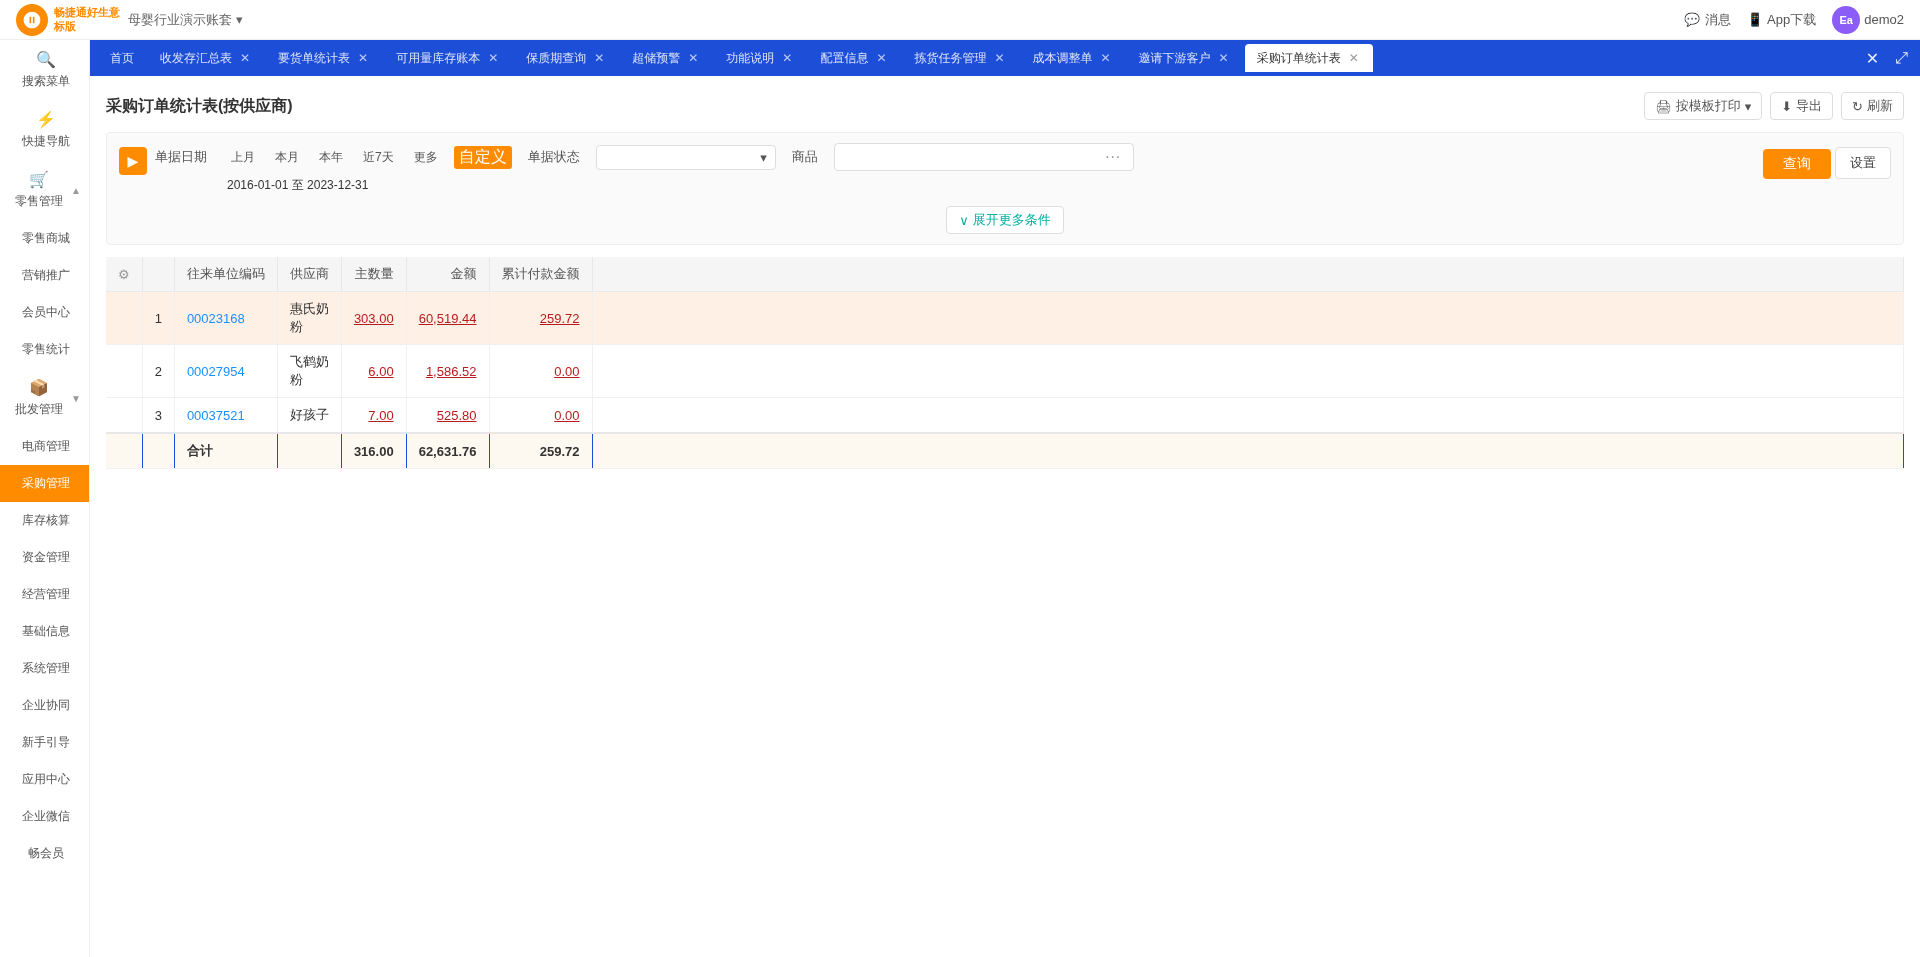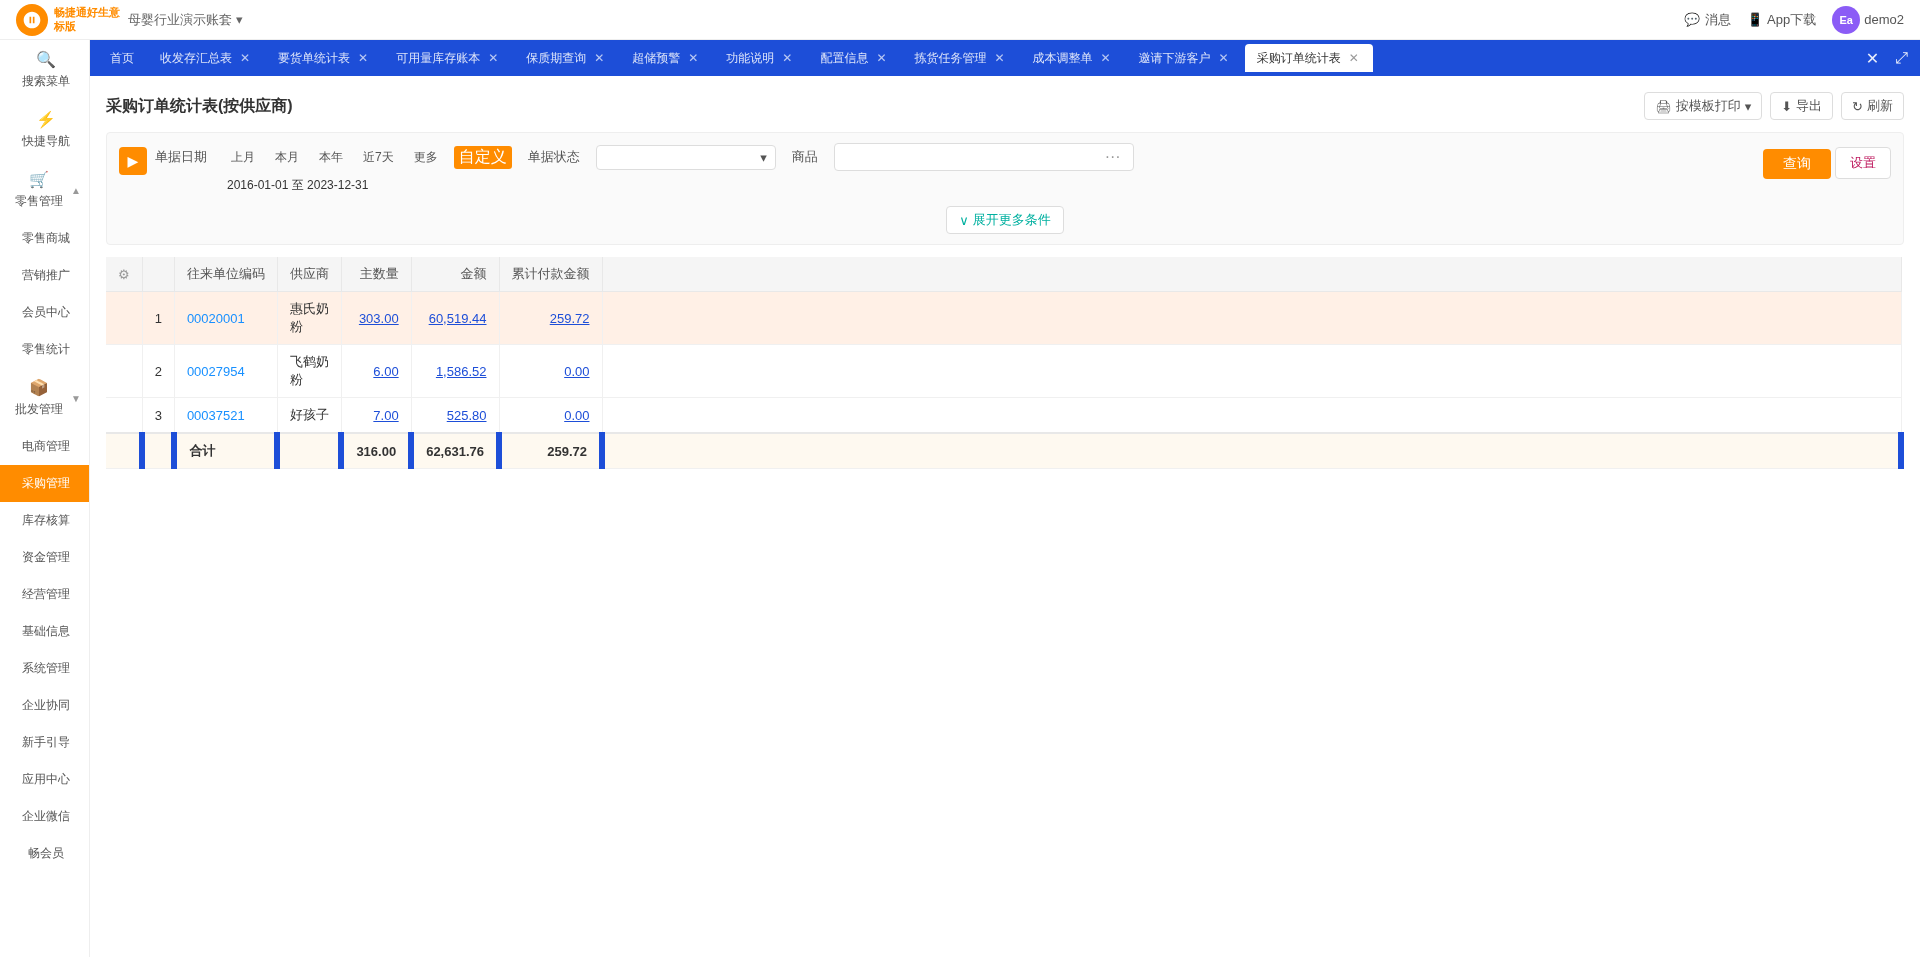--- a/index.html
+++ b/index.html
@@ -56,36 +56,36 @@
     .filter-label { color: #555; font-size: 13px; white-space: nowrap; }
     .date-shortcuts { display: flex; align-items: center; gap: 4px; }
     .date-btn { padding: 2px 8px; border: none; background: none; cursor: pointer; font-size: 12px; color: #555; }
     .date-range { color: #333; font-size: 12px; margin-left: 4px; }
     .custom-tag { background: #ff8c00; color: #fff; font-size: 16px; padding: 1px 5px; border-radius: 3px; margin-left: 4px; }
     .filter-select { border: 1px solid #ddd; border-radius: 4px; padding: 4px 8px; font-size: 13px; color: #555; background: #fff; min-width: 200px; cursor: pointer; display: flex; align-items: center; justify-content: space-between; }
     .filter-input { border: 1px solid #ddd; border-radius: 4px; padding: 4px 8px; font-size: 13px; color: #555; background: #fff; min-width: 200px; }
     .filter-more { display: flex; align-items: center; justify-content: center; margin-top: 8px; }
     .expand-btn { display: flex; align-items: center; gap: 4px; color: #00b0a0; font-size: 13px; cursor: pointer; padding: 4px 12px; border: 1px solid #ddd; border-radius: 4px; background: #fff; }
     .btn-query { background: #ff8c00; color: #fff; border: none; border-radius: 4px; padding: 6px 20px; font-size: 14px; cursor: pointer; }
-    .btn-settings { background: #fff; color: #be185d; border: 1px solid #ddd; border-radius: 4px; padding: 6px 14px; font-size: 13px; cursor: pointer; display: block; margin-top: 4px; }
+    .btn-settings { background: #fff; color: #404040; border: 1px solid #ddd; border-radius: 4px; padding: 6px 14px; font-size: 13px; cursor: pointer; display: block; margin-top: 4px; }
     .query-area { display: flex; align-items: flex-end; gap: 4px; margin-left: auto; }
 
     
     .data-table { width: 100%; border-collapse: collapse; font-size: 13px; }
     .data-table th { background: #f5f5f5; padding: 8px 12px; text-align: left; border-bottom: 1px solid #e8e8e8; border-right: 1px solid #e8e8e8; color: #555; font-weight: normal; white-space: nowrap; }
     .data-table td { padding: 8px 12px; border-bottom: 1px solid #f0f0f0; border-right: 1px solid #f0f0f0; color: #333; }
     .data-table tr.highlighted td { background: #fff0e6; }
-    .data-table td.link { color: #1d4ed8; text-decoration: underline; cursor: pointer; text-align: right; }
+    .data-table td.link { color: #b91c1c; text-decoration: underline; cursor: pointer; text-align: right; }
     .th-settings { width: 36px; text-align: center; }
     .settings-icon { color: #999; cursor: pointer; }
     .row-index { color: #999; }
 
     
     .table-footer { background: #fef9f0; border-top: 2px solid #e8e8e8; }
-    .table-footer td { padding: 8px 12px; font-weight: bold; color: #333; border-right: 6px solid #1d4ed8; }
+    .table-footer td { padding: 8px 12px; font-weight: bold; color: #333; border-right: 1px solid #1d4ed8; }
 
     
     .filter-top { display: flex; align-items: flex-start; gap: 8px; }
     .filter-fields { flex: 1; }
     .filter-main-row { display: flex; align-items: center; gap: 16px; margin-bottom: 6px; }
     .filter-toggle { width: 28px; height: 28px; background: #ff8c00; color: #fff; border: none; border-radius: 4px; cursor: pointer; display: flex; align-items: center; justify-content: center; font-size: 14px; flex-shrink: 0; margin-top: 4px; }
     .dots-btn { color: #999; cursor: pointer; font-size: 16px; padding: 0 4px; }
   </style>
 </head>
 <body>
@@ -328,21 +328,21 @@
               <th style="text-align:right;">主数量</th>
               <th style="text-align:right;">金额</th>
               <th style="text-align:right;">累计付款金额</th>
               <th style="width:100%;"></th>
             </tr>
           </thead>
           <tbody id="table-body">
           <tr class="highlighted">
       <td></td>
       <td class="row-index">1</td>
-      <td style="color:#1890ff;cursor:pointer;">00020001</td>
+      <td style="color:#1890ff;cursor:pointer;">00023168</td>
       <td>惠氏奶粉</td>
       <td class="link">303.00</td>
       <td class="link">60,519.44</td>
       <td class="link">259.72</td>
       <td></td>
     </tr>
               <tr>
       <td></td>
       <td class="row-index">2</td>
       <td style="color:#1890ff;cursor:pointer;">00027954</td>

